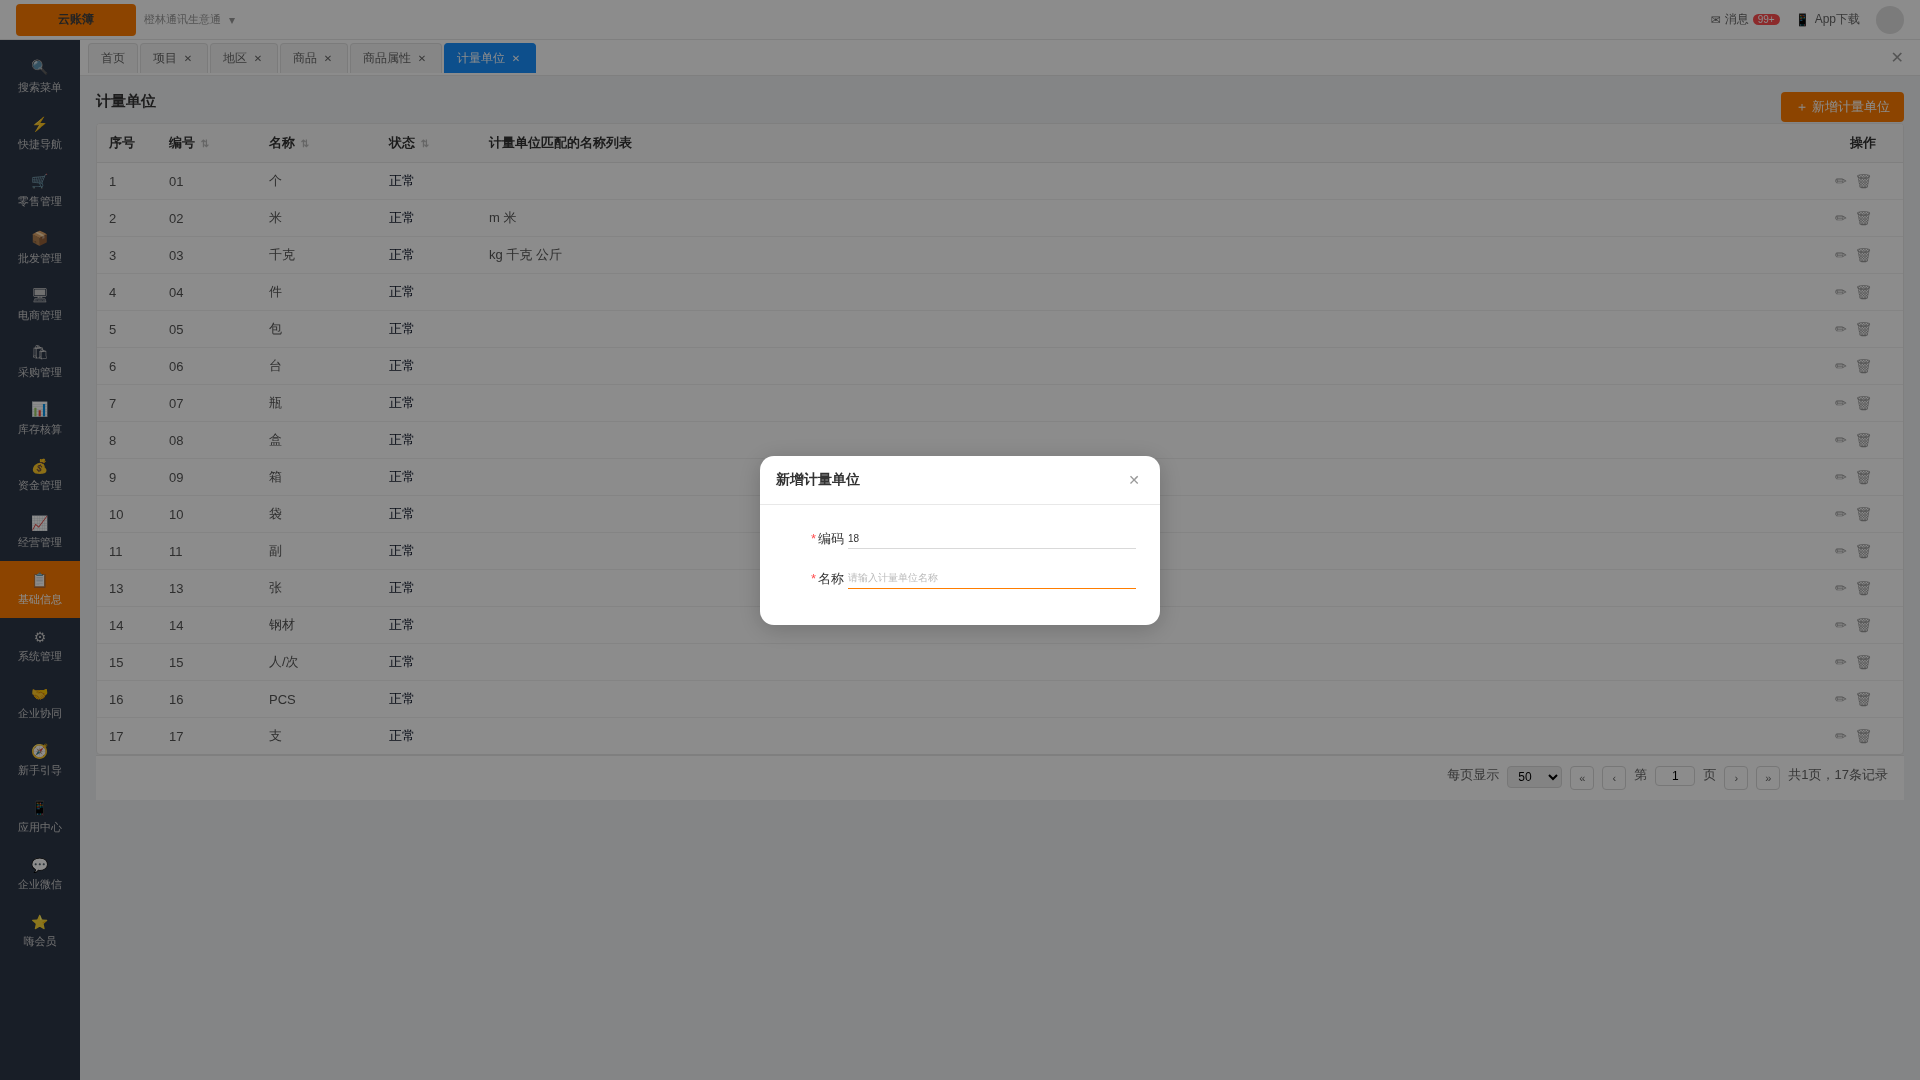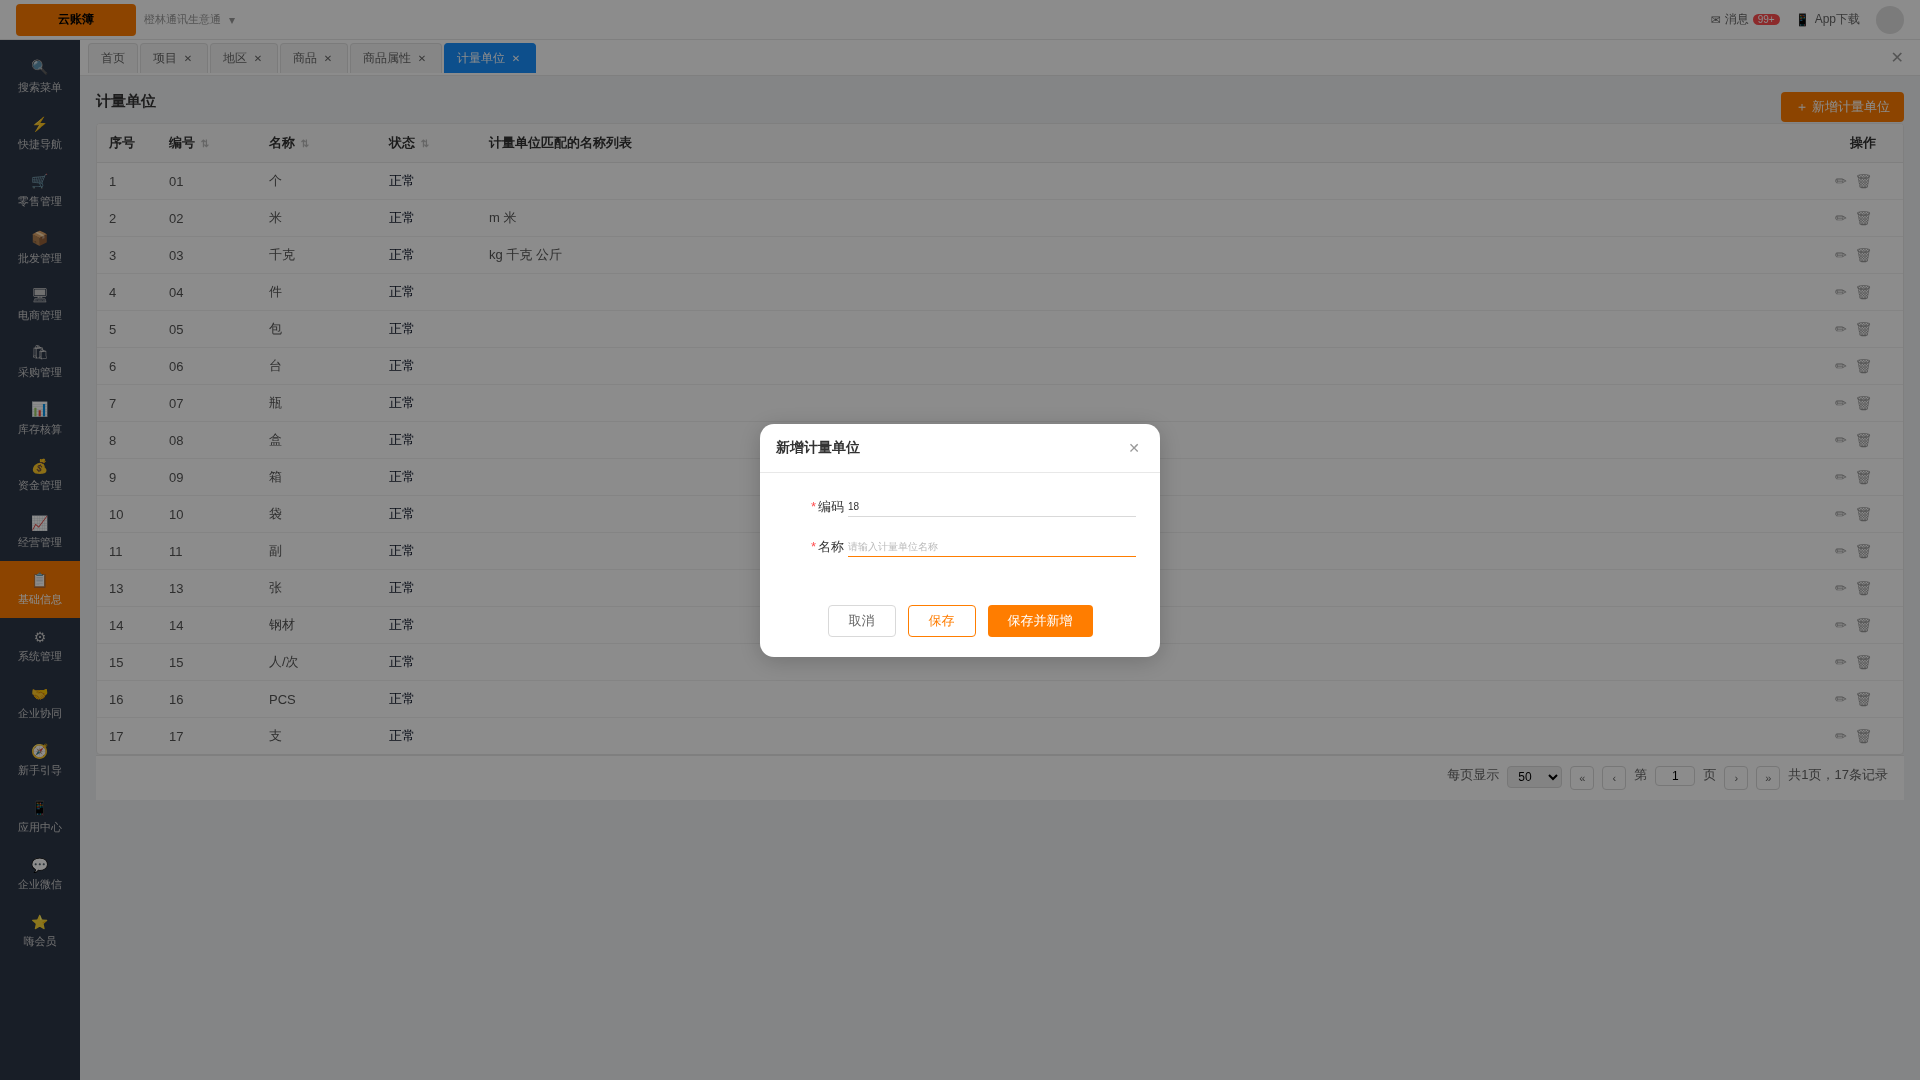--- a/index.html
+++ b/index.html
@@ -21,21 +21,21 @@
       gap: 8px;
     }
     .logo-box {
       width: 120px;
       height: 32px;
       background: #ff7d00;
       border-radius: 4px;
       display: flex;
       align-items: center;
       justify-content: center;
-      color: #000000;
+      color: #404040;
       font-size: 12px;
       font-weight: bold;
     }
     .top-right {
       display: flex;
       align-items: center;
       gap: 16px;
     }
     .top-right-item {
       display: flex;
@@ -325,20 +325,21 @@
       flex: 1;
       border: none;
       border-bottom: 1px solid #d9d9d9;
       padding: 4px 0;
       font-size: 10px;
       outline: none;
       color: #333;
     }
     .form-input.focused {
       border-bottom-color: #ff7d00;
+      font-family: Liberation Mono, monospace;
     }
     .form-input::placeholder {
       color: #bbb;
     }
     .modal-footer {
       padding: 12px 24px 20px;
       display: flex;
       justify-content: center;
       gap: 12px;
     }
@@ -767,19 +768,14 @@
         </label>
         <input type="text" class="form-input" value="18" style="">
       </div>
       <div class="form-row">
         <label class="form-label">
           <span class="required-star">*</span>名称
         </label>
         <input type="text" class="form-input focused" placeholder="请输入计量单位名称" style="">
       </div>
     </div>
-    <div class="modal-footer">
-      <button class="btn-cancel">取消</button>
-      <button class="btn-save">保存</button>
-      <button class="btn-save-new">保存并新增</button>
-    </div>
   </div>
 </div>
 
 </body></html>

